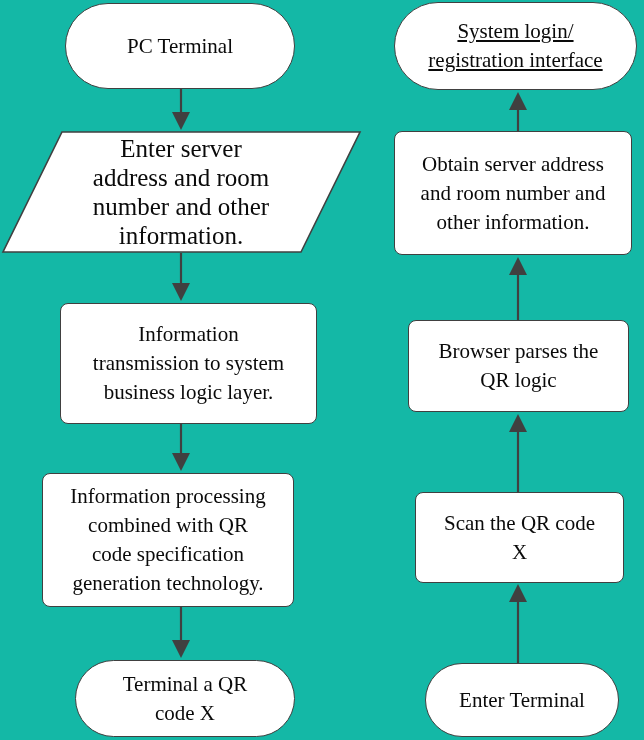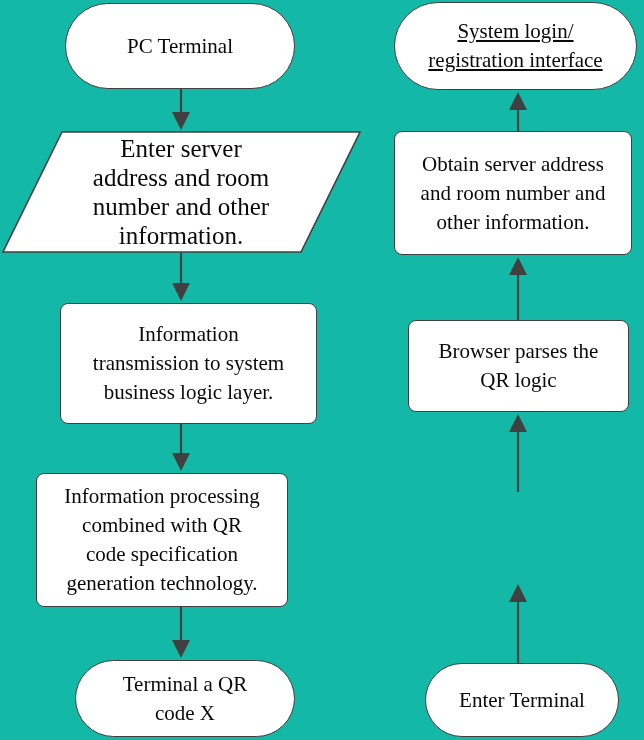--- a/index.html
+++ b/index.html
@@ -44,21 +44,21 @@
     font-size: 25px;
     line-height: 29px;
     white-space: pre-line;
     background: transparent;
     border: none;
   }
   
   .pc-terminal   { left: 65px;  top: 3px;   width: 230px; height: 86px; }
   .enter-info    { left: 30px;  top: 131px; width: 302px; height: 121px; }
   .transmission  { left: 60px;  top: 303px; width: 257px; height: 121px; }
-  .processing    { left: 36px;  top: 473px; width: 252px; height: 134px; }
+  .processing    { left: 42px;  top: 473px; width: 252px; height: 134px; }
   .generate      { left: 75px;  top: 660px; width: 220px; height: 77px; border-radius: 39px; }
   
   .login         { left: 394px; top: 2px;   width: 243px; height: 88px; text-decoration: underline; }
   .obtain        { left: 394px; top: 131px; width: 238px; height: 124px; }
   .browser       { left: 408px; top: 320px; width: 221px; height: 92px; }
   .scan          { left: 415px; top: 492px; width: 209px; height: 91px; }
   .mobile        { left: 425px; top: 663px; width: 194px; height: 74px; border-radius: 37px; }
 </style>
 </head>
 <body>
@@ -126,16 +126,18 @@
   <div class="node terminator login">System login/
 registration interface</div>
 
   <div class="node process obtain">Obtain server address
 and room number and
 other information.</div>
 
   <div class="node process browser">Browser parses the
 QR logic</div>
 
+  <div class="node process scan">Scan the QR code
+X</div>
 
   <div class="node terminator mobile">Enter Terminal</div>
 
 </div>
 
 </body></html>

